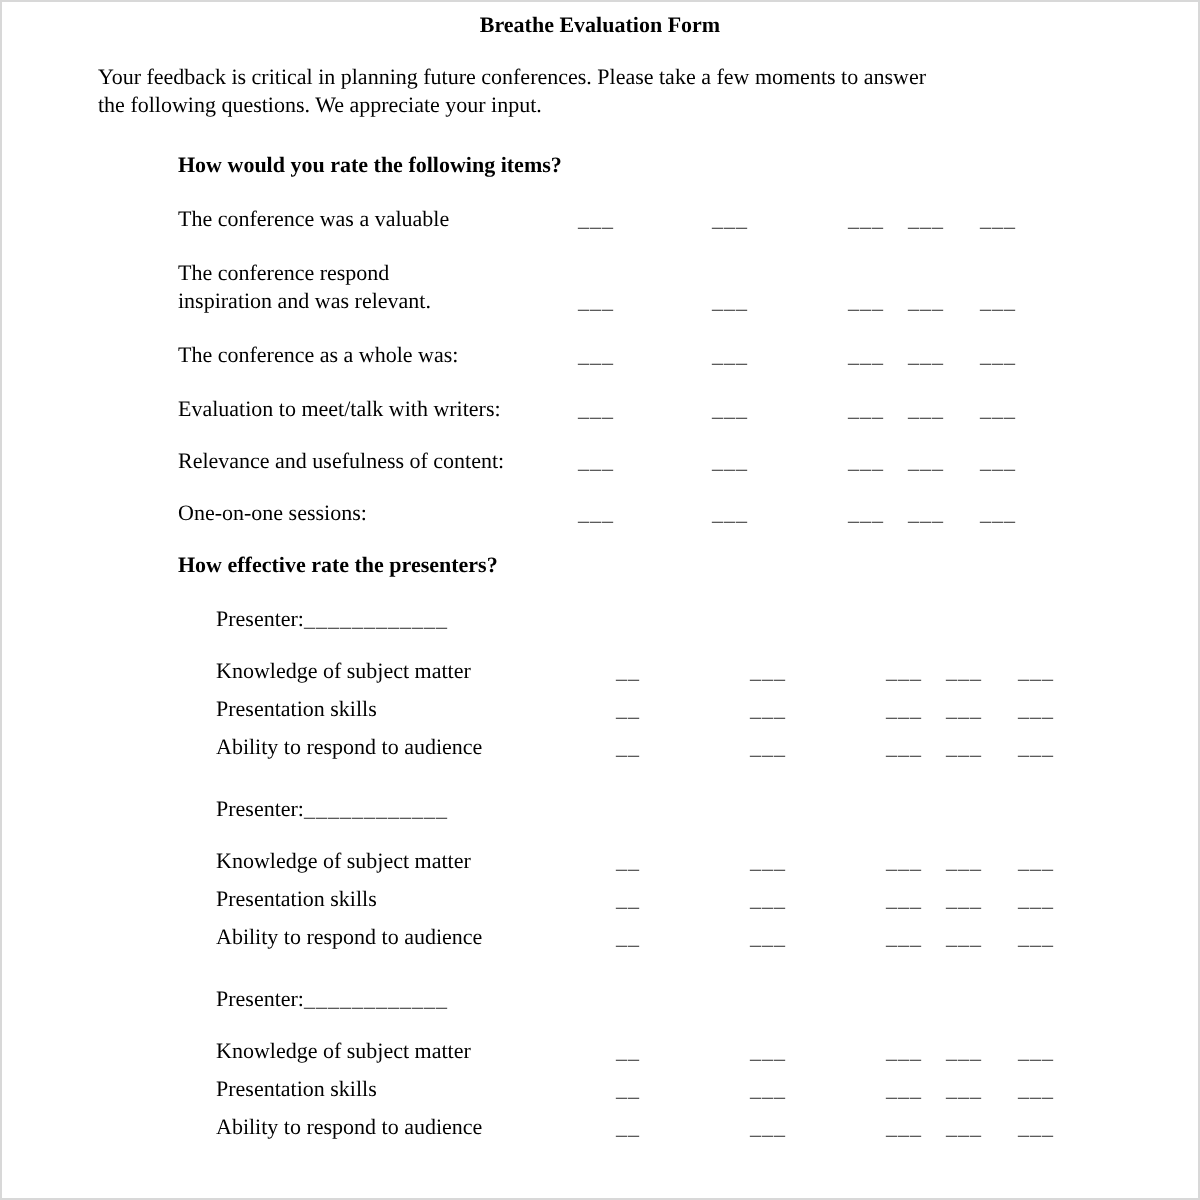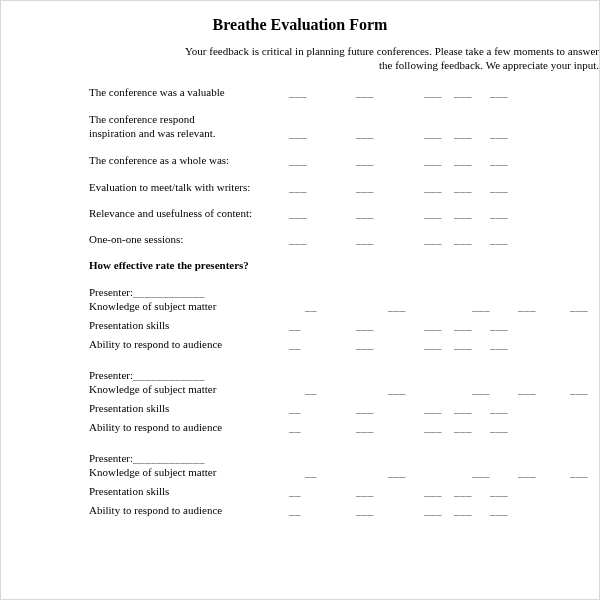--- a/index.html
+++ b/index.html
@@ -7,61 +7,62 @@
     position:relative;
     width:600px;height:600px;
     box-sizing:border-box;
     background:#ffffff;
     border:1px solid #d8d8d8;
     font-family:"Liberation Serif","DejaVu Serif",serif;
     font-size:11px;line-height:14px;color:#000;
     overflow:hidden;
   }
   .title{
-    margin-top:16px;
+    margin-top:4px;
     text-align:center;
-    font-size:16px;line-height:16px;
+    font-size:11px;line-height:16px;
     font-weight:bold;
   }
-  .intro{margin-top:11px;text-align:right;margin-left:48px;}
+  .intro{margin-top:11px;text-align:left;margin-left:48px;}
   .intro-line{display:block;}
   .q-heading{font-weight:bold;margin:16px 0 0 88px;}
   .q-heading.q2{margin-top:12px;}
   .grid{
     display:grid;
     grid-template-columns:200px 67px 68px 30px 36px 40px;
     margin-left:88px;
     align-items:end;
   }
   .header-row{margin-top:12px;font-weight:bold;}
   .cell{min-height:14px;}
   .lbl-line{display:block;}
   .blank,.pblank{color:#3d3d3d;letter-spacing:0.5px;}
   #rating-rows .rate-row{margin-top:13px;}
   #rating-rows .rate-row:first-child{}
   #rating-rows .rate-row:nth-child(5),
   #rating-rows .rate-row:nth-child(6){margin-top:12px;}
-  .presenter-block{margin-top:17px;}
+  .presenter-block{margin-top:17px;padding-left:19px;}
   #presenter-blocks .presenter-block:first-child{margin-top:13px;}
   .presenter-line{margin-left:88px;}
   .presenter-block .rate-row{margin-top:5px;}
-  .presenter-block .rate-row.first{margin-top:0;gap:16px;}
+  .presenter-block .rate-row.first{margin-top:12px;}
 </style>
 </head>
 <body>
 
 <div class="page">
 
   <div class="title">Breathe Evaluation Form</div>
 
   <div class="intro">
     <span class="intro-line">Your feedback is critical in planning future conferences. Please take a few moments to answer</span>
-    <span class="intro-line">the following feedback. We appreciate your input.</span>
+    <span class="intro-line">the following questions. We appreciate your input.</span>
   </div>
 
+  <div class="q-heading">How would you rate the following items?</div>
 
 
   <div id="rating-rows">
       <div class="grid rate-row">
         <div class="cell label">
           <span class="lbl-line">The conference was a valuable</span>
         </div>
         <div class="cell blank">___</div>
         <div class="cell blank">___</div>
         <div class="cell blank">___</div>

